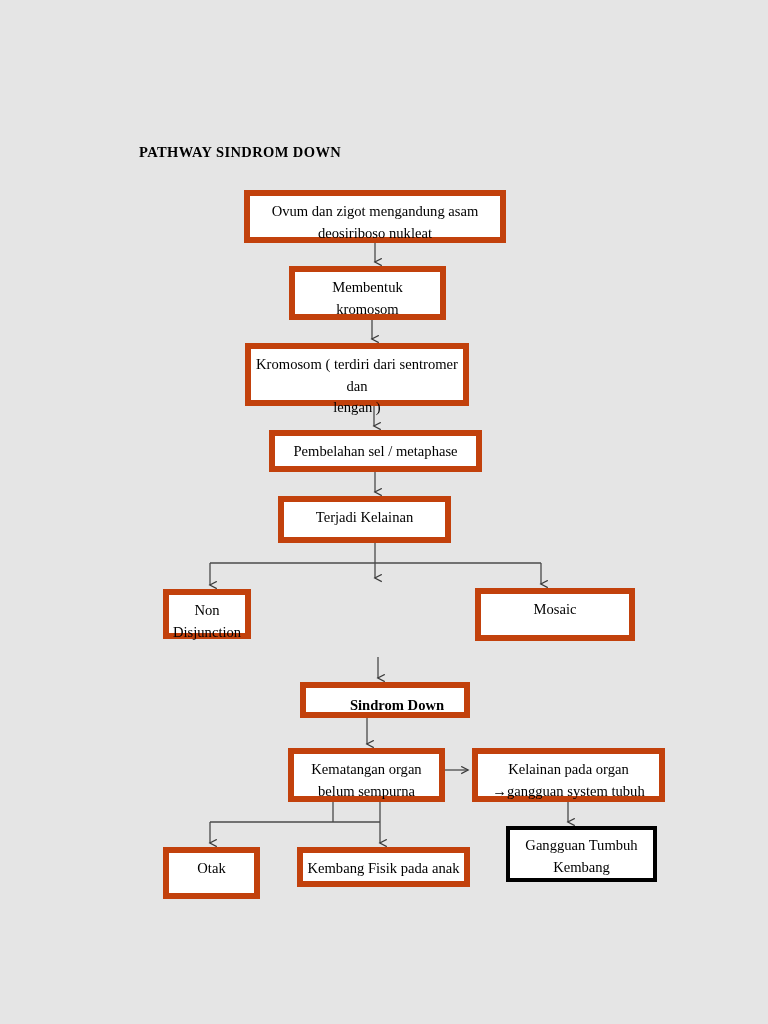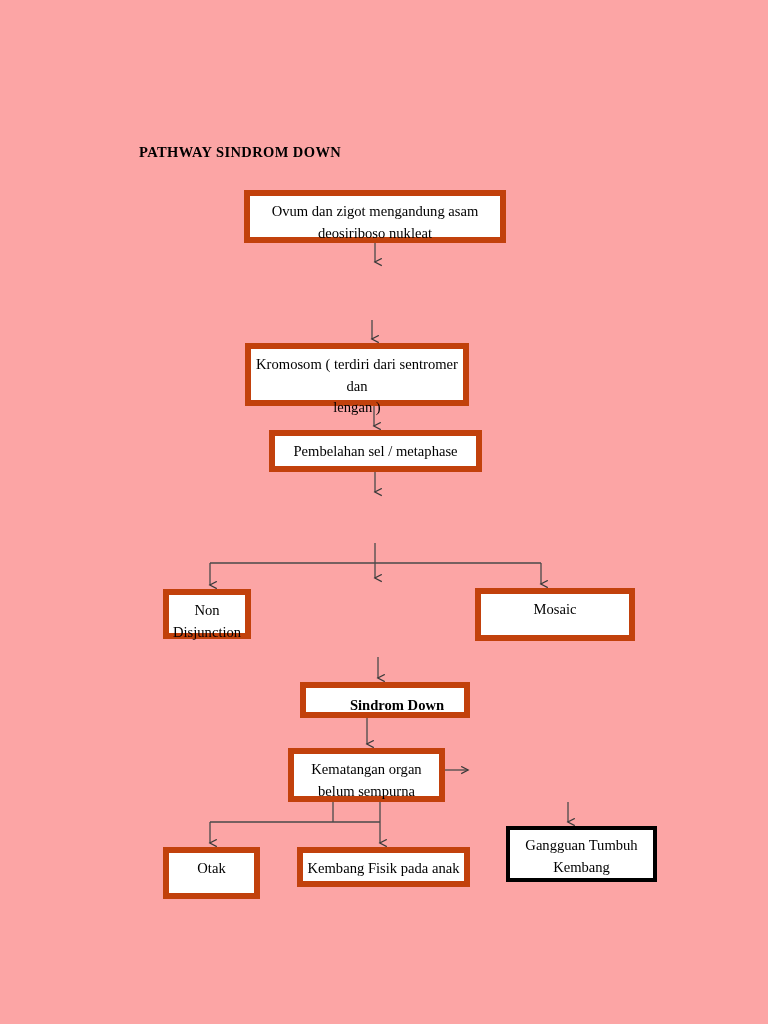--- a/index.html
+++ b/index.html
@@ -9,21 +9,21 @@
     background: #ffffff;
   }
   body {
     font-family: "Liberation Serif", "DejaVu Serif", serif;
     color: #000000;
   }
   #page {
     position: relative;
     width: 768px;
     height: 1024px;
-    background: #fca5a5;
+    background: #e5e5e5;
     overflow: hidden;
   }
   #page-title {
     position: absolute;
     left: 139px;
     top: 144px;
     font-size: 14.5px;
     font-weight: bold;
     letter-spacing: 0.4px;
     font-family: "Liberation Serif", "DejaVu Serif", serif;
@@ -109,50 +109,61 @@
 
       <path d="M568,802 L568,822" marker-end="url(#arrowhead)"></path>
     </g>
   </svg>
 
   <div class="node" style="left:244px; top:190px; width:262px; height:53px;">
     <span class="txt">Ovum dan zigot mengandung asam
 deosiriboso nukleat</span>
   </div>
 
+  <div class="node" style="left:289px; top:266px; width:157px; height:54px;">
+    <span class="txt">Membentuk
+kromosom</span>
+  </div>
 
   <div class="node" style="left:245px; top:343px; width:224px; height:63px;">
     <span class="txt">Kromosom ( terdiri dari sentromer dan
 lengan )</span>
   </div>
 
   <div class="node" style="left:269px; top:430px; width:213px; height:42px;">
     <span class="txt">Pembelahan sel / metaphase</span>
   </div>
 
+  <div class="node" style="left:278px; top:496px; width:173px; height:47px;">
+    <span class="txt">Terjadi Kelainan</span>
+  </div>
 
   <div class="node" style="left:163px; top:589px; width:88px; height:50px;">
     <span class="txt">Non
 Disjunction</span>
   </div>
 
 
   <div class="node" style="left:475px; top:588px; width:160px; height:53px;">
     <span class="txt">Mosaic</span>
   </div>
 
   <div class="node bold mid" style="left:300px; top:682px; width:170px; height:36px;padding-left:28px;">
     <span class="txt">Sindrom Down</span>
   </div>
 
   <div class="node" style="left:288px; top:748px; width:157px; height:54px;">
     <span class="txt">Kematangan organ
 belum sempurna</span>
   </div>
 
+  <div class="node" style="left:472px; top:748px; width:193px; height:54px;">
+    <span class="txt">Kelainan pada organ
+→gangguan system tubuh</span>
+  </div>
 
   <div class="node" style="left:163px; top:847px; width:97px; height:52px;">
     <span class="txt">Otak</span>
   </div>
 
   <div class="node" style="left:297px; top:847px; width:173px; height:40px;">
     <span class="txt">Kembang Fisik pada anak</span>
   </div>
 
   <div class="node thick" style="left:506px; top:826px; width:151px; height:56px;">

